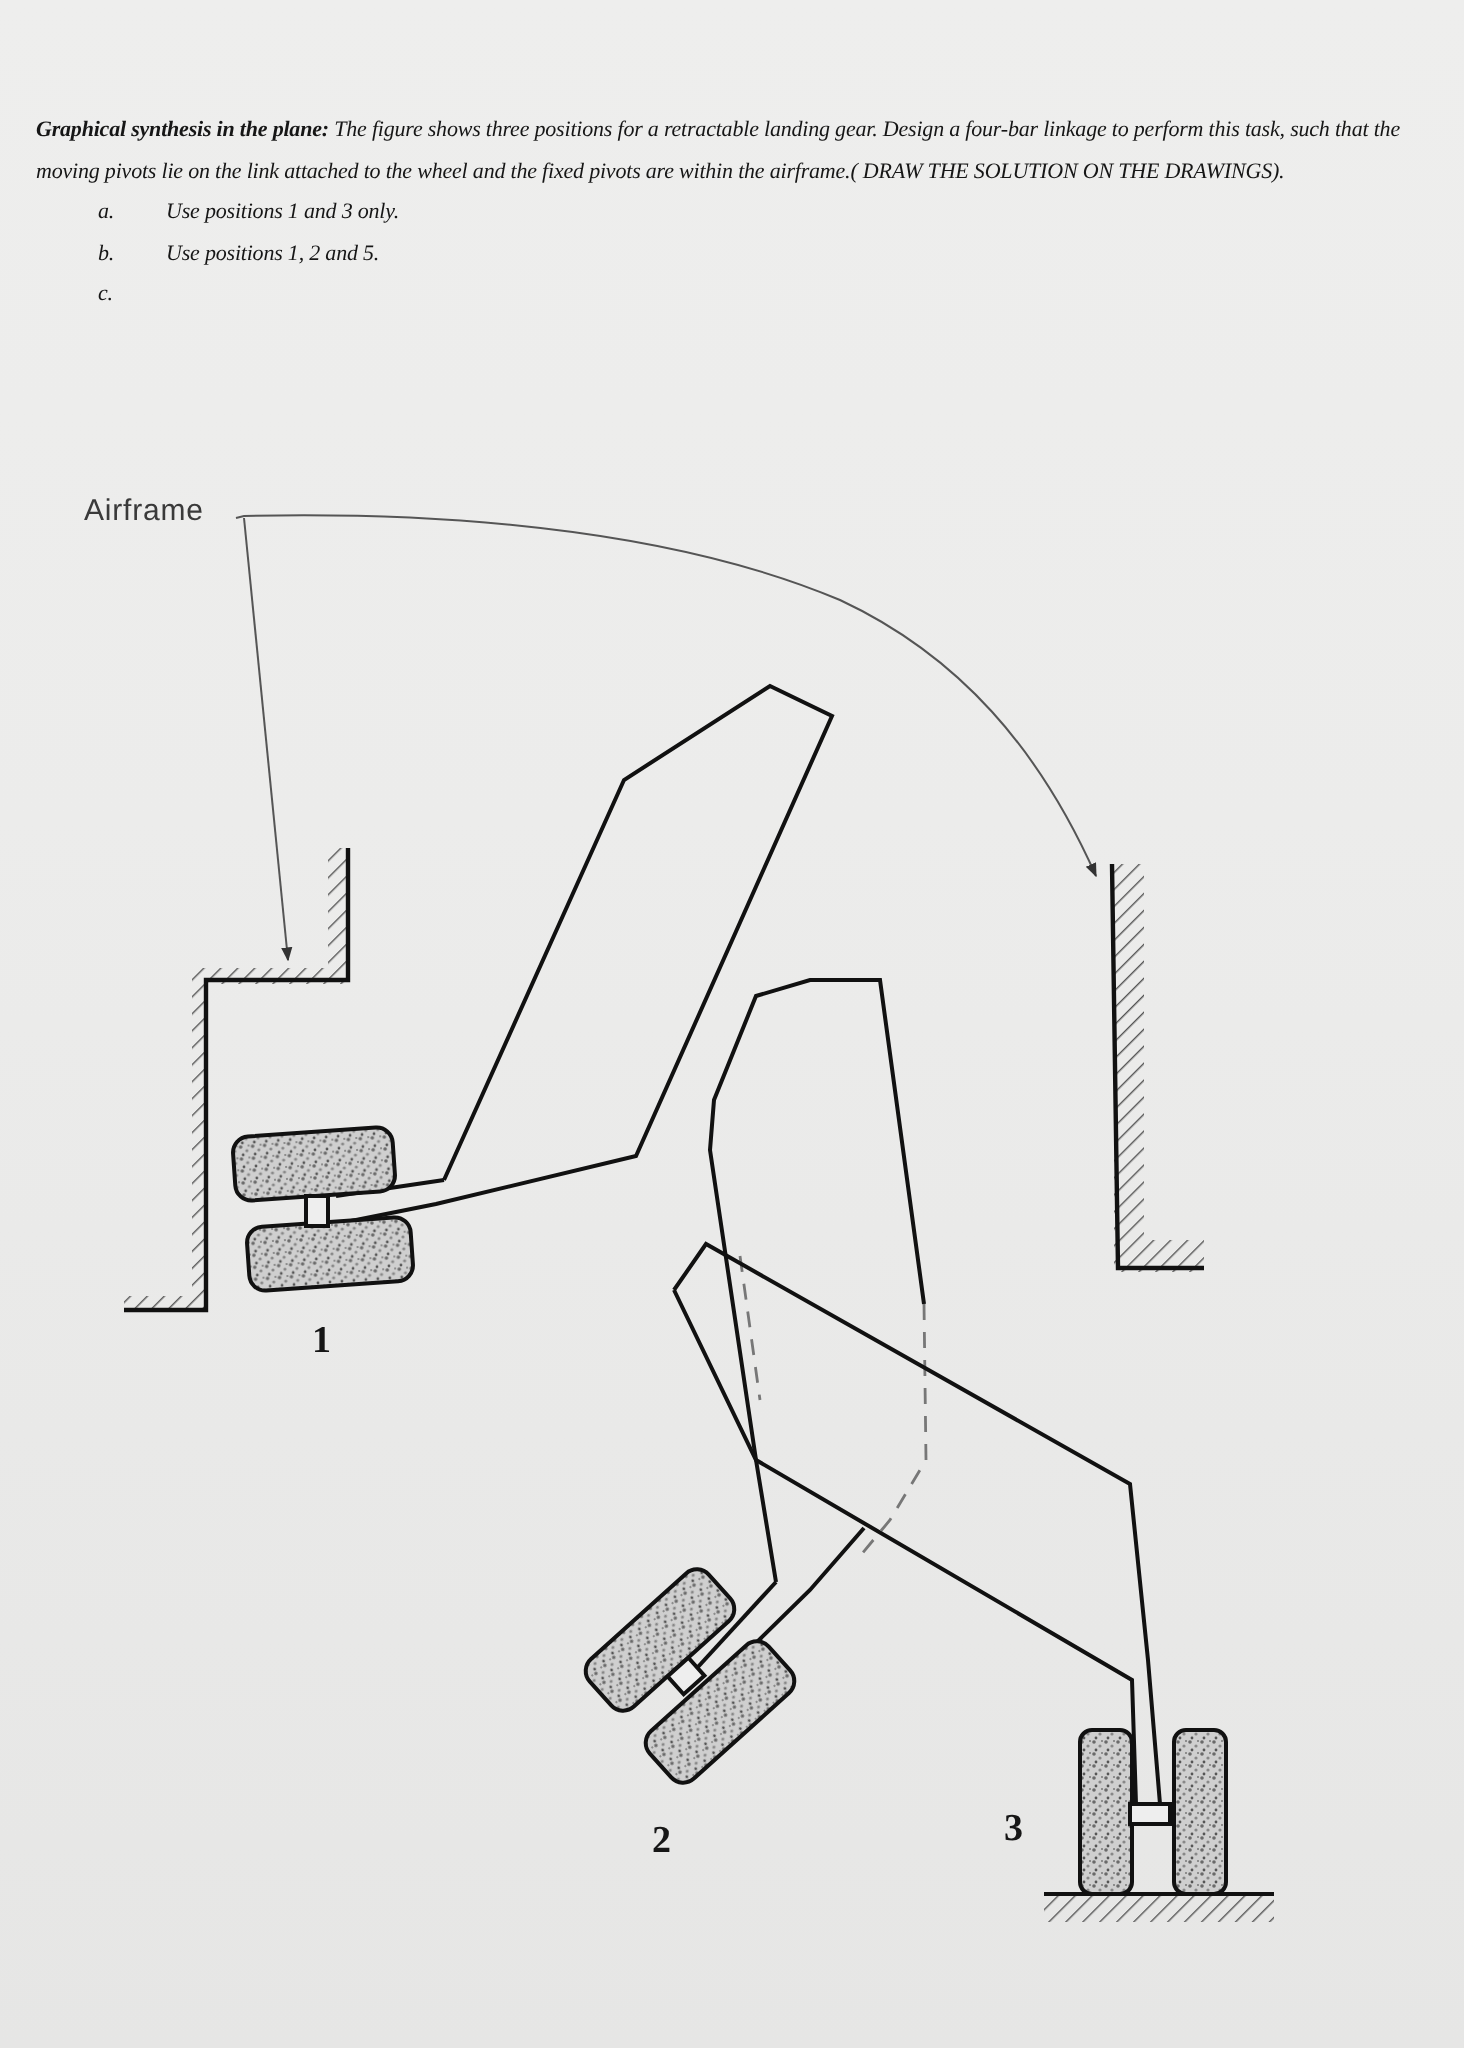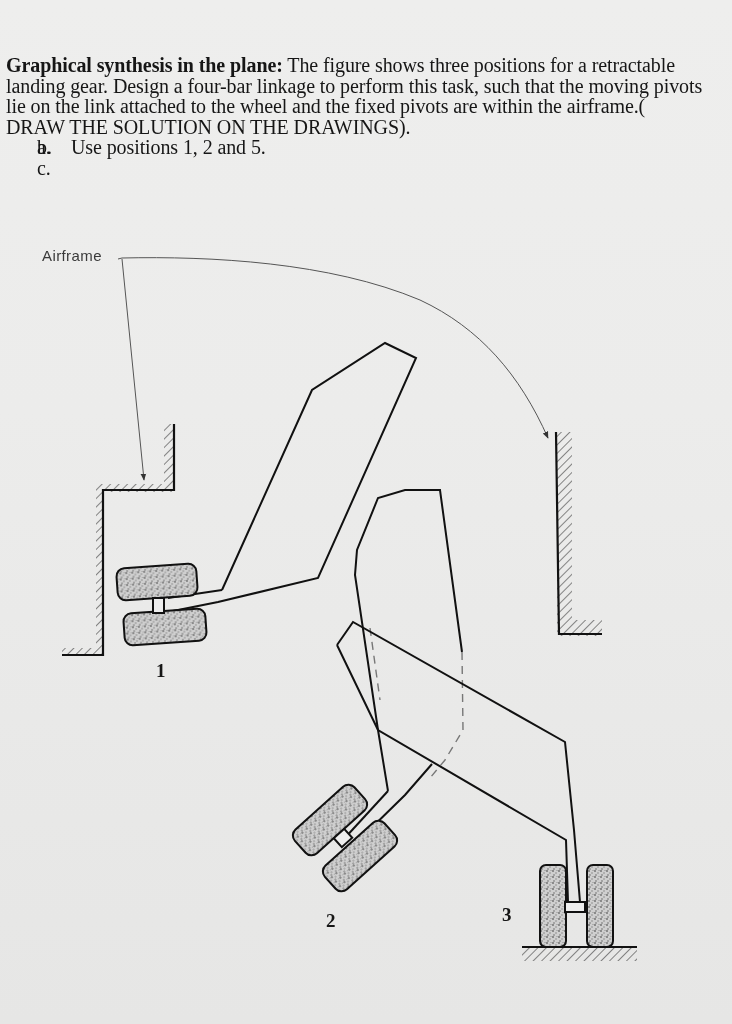--- a/index.html
+++ b/index.html
@@ -8,23 +8,24 @@
     background: #e9e9e8;
     font-family: "Liberation Serif", serif;
     color: #161616;
     position: relative;
   }
   .page {
     position: absolute; left: 0; top: 0; width: 732px; height: 1024px;
     background: linear-gradient(180deg, #eeeeed 0%, #ececeb 40%, #e6e6e5 100%);
   }
   .problem {
-    position: absolute; left: 6px; top: 55px; width: 700px;
-    font-size: 20px; line-height: 20.5px;
+    position: absolute; left: 18px; top: 55px; width: 700px;
+    font-size: 11px; line-height: 20.5px;
     letter-spacing: -0.1px;
+    font-style: italic;
   }
   .problem .lead { font-weight: bold; }
   .problem p { margin: 0; }
   .tasks { margin: 0; padding: 0; list-style: none; }
   .tasks li { position: relative; padding-left: 65px; }
   .tasks li .mk { position: absolute; left: 31px; top: 0; }
   .airframe-label {
     position: absolute; left: 42px; top: 247px;
     font-family: "Liberation Sans", sans-serif;
     font-size: 15px; color: #3a3a3a; letter-spacing: 0.4px;
@@ -38,21 +39,21 @@
 </head>
 <body>
 
 <div class="page">
 
   <div class="problem">
     <p>
       <span class="lead">Graphical synthesis in the plane:</span><span> The figure shows three positions for a retractable landing gear. Design a four-bar linkage to perform this task, such that the moving pivots lie on the link attached to the wheel and the fixed pivots are within the airframe.( DRAW THE SOLUTION ON THE DRAWINGS).</span>
     </p>
     <ul class="tasks">
-      <li><span class="mk">a.</span></li>
+      <li><span class="mk">a.</span><span>Use positions 1 and 3 only.</span></li>
       <li><span class="mk">b.</span><span>Use positions 1, 2 and 5.</span></li>
       <li><span class="mk">c.</span></li>
     </ul>
   </div>
 
   <div class="airframe-label">Airframe</div>
 
   <svg class="drawing" width="732" height="1024" viewBox="0 0 732 1024">
     <defs>
       <pattern id="hatch" width="6" height="6" patternUnits="userSpaceOnUse" patternTransform="rotate(45)">

